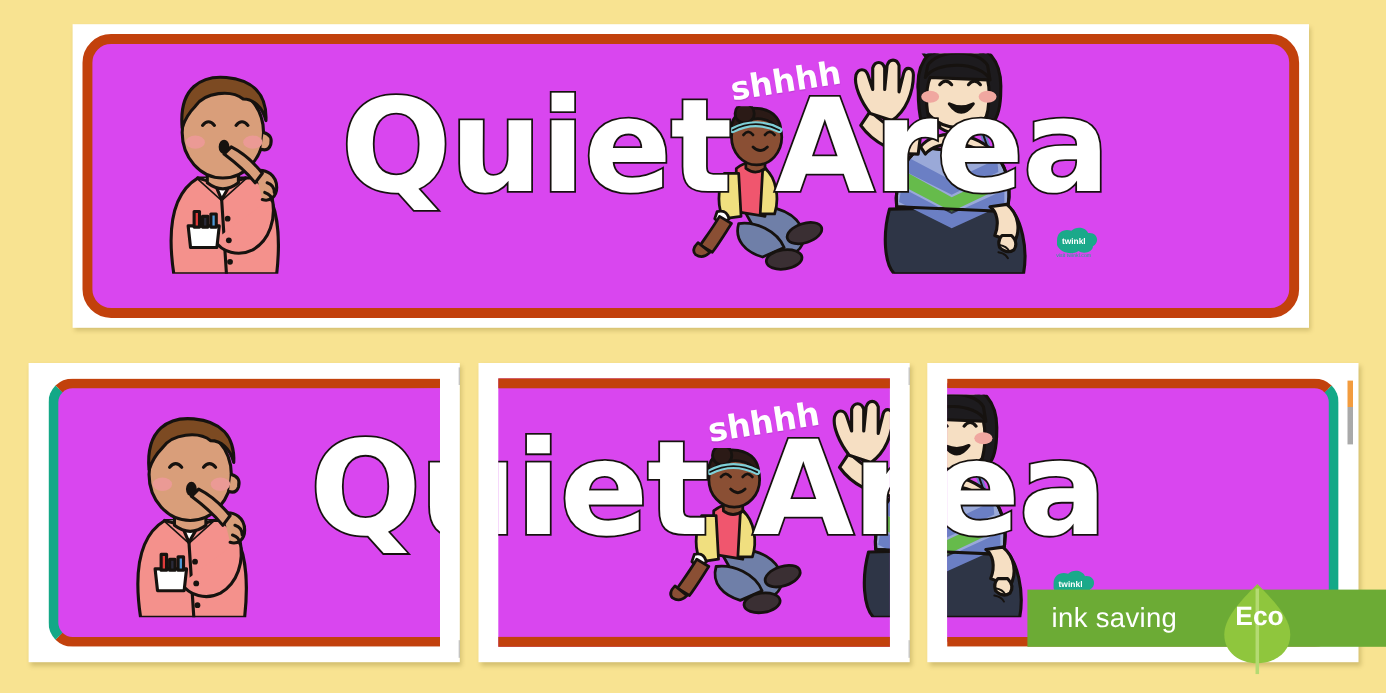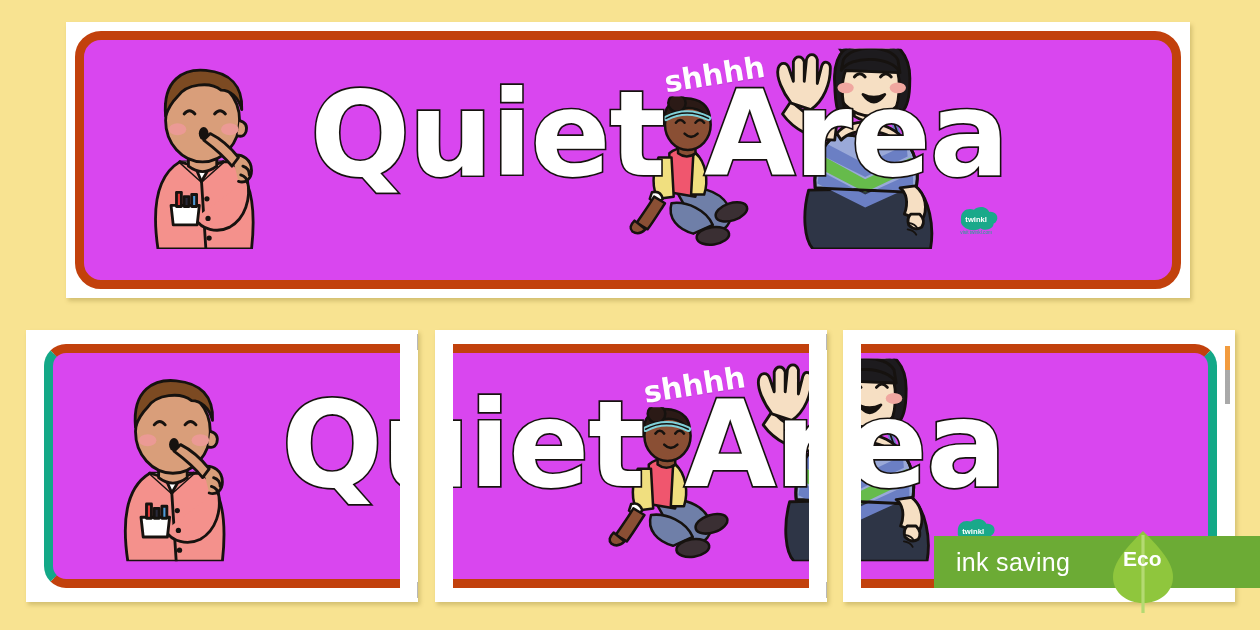--- a/index.html
+++ b/index.html
@@ -110,21 +110,21 @@
     width: 72px; height: 86px;
   }
   #eco-text {
     position: absolute; left: 22px; top: 12px;
     font-size: 25px; color: #ffffff;
     font-family: "Liberation Sans", sans-serif;
     letter-spacing: .3px;
   }
   #eco-word {
     position: absolute; left: 189px; top: 11px;
-    font-size: 21px; font-weight: bold; color: #ffffff;
+    font-size: 24px; font-weight: bold; color: #ffffff;
     font-family: "Liberation Sans", sans-serif;
   }
 </style>
 </head>
 <body>
 
 <div class="sheet" id="main-sheet">
   <div class="frame" id="main-frame">
 
     <div class="art" id="art-main" style="left:0;top:0;transform:scale(1.088);">

